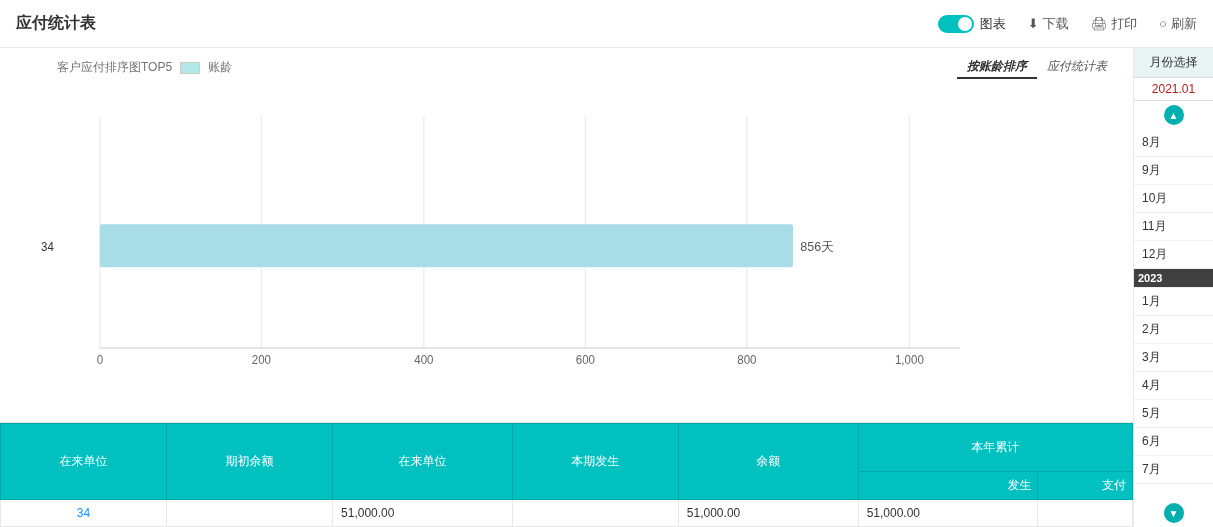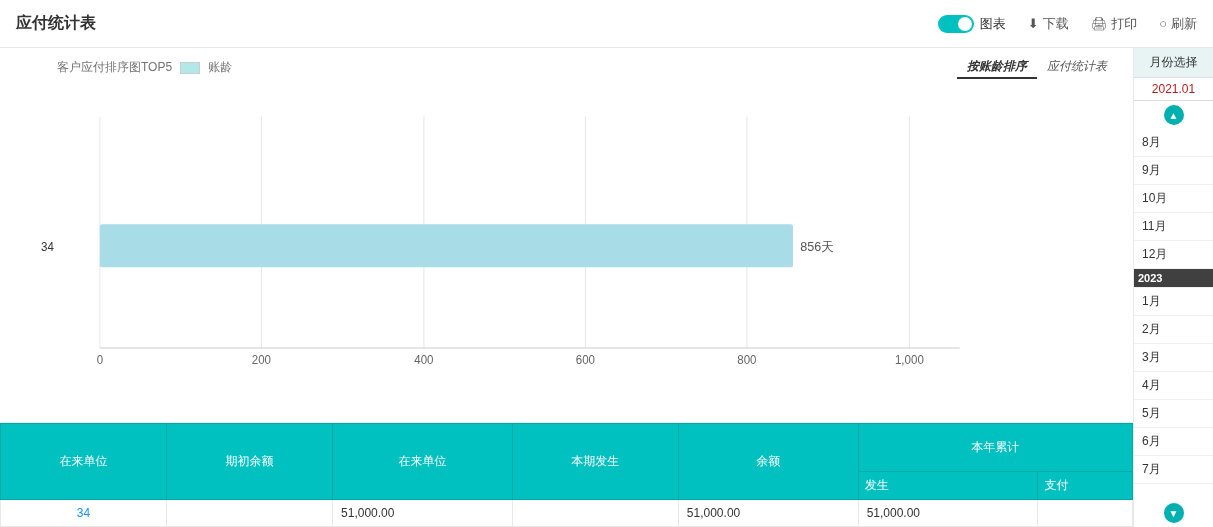--- a/index.html
+++ b/index.html
@@ -32,21 +32,21 @@
 
     
     .chart-wrapper { flex: 1; padding: 8px 16px 0 16px; position: relative; }
     .chart-area { width: 100%; height: 280px; position: relative; }
 
     
     .table-section { border-top: 1px solid #e8e8e8; }
     .table-container { overflow-x: auto; }
     table { width: 100%; border-collapse: collapse; font-size: 12px; }
     .thead-row-1 th { background: #00c0c0; color: #fff; padding: 15px 8px; text-align: center; border: 1px solid #00a8a8; font-weight: normal; }
-    .thead-row-2 th { background: #00c0c0; color: #fff; padding: 5px 6px; text-align: left; border: 1px solid #00a8a8; font-weight: normal; }
+    .thead-row-2 th { background: #00c0c0; color: #fff; padding: 5px 6px; text-align: right; border: 1px solid #00a8a8; font-weight: normal; }
     tbody tr td { padding: 6px 8px; border: 1px solid #e8e8e8; text-align: left; font-size: 12px; }
     tbody tr td:first-child { text-align: center; color: #1890ff; }
     .col-unit { text-align: center !important; }
     th.rowspan-2 { vertical-align: middle; }
 
     
     .sidebar { width: 80px; background: #fff; border-left: 1px solid #e8e8e8; display: flex; flex-direction: column; overflow: hidden; }
     .sidebar-header { background: #e8f4f4; padding: 6px 8px; font-size: 12px; color: #333; text-align: center; border-bottom: 1px solid #ddd; }
     .sidebar-current { background: #fff; padding: 4px 8px; font-size: 12px; color: #b91c1c; text-align: center; border-bottom: 1px solid #ddd; }
     .sidebar-scroll { flex: 1; overflow-y: auto; overflow-x: hidden; }

